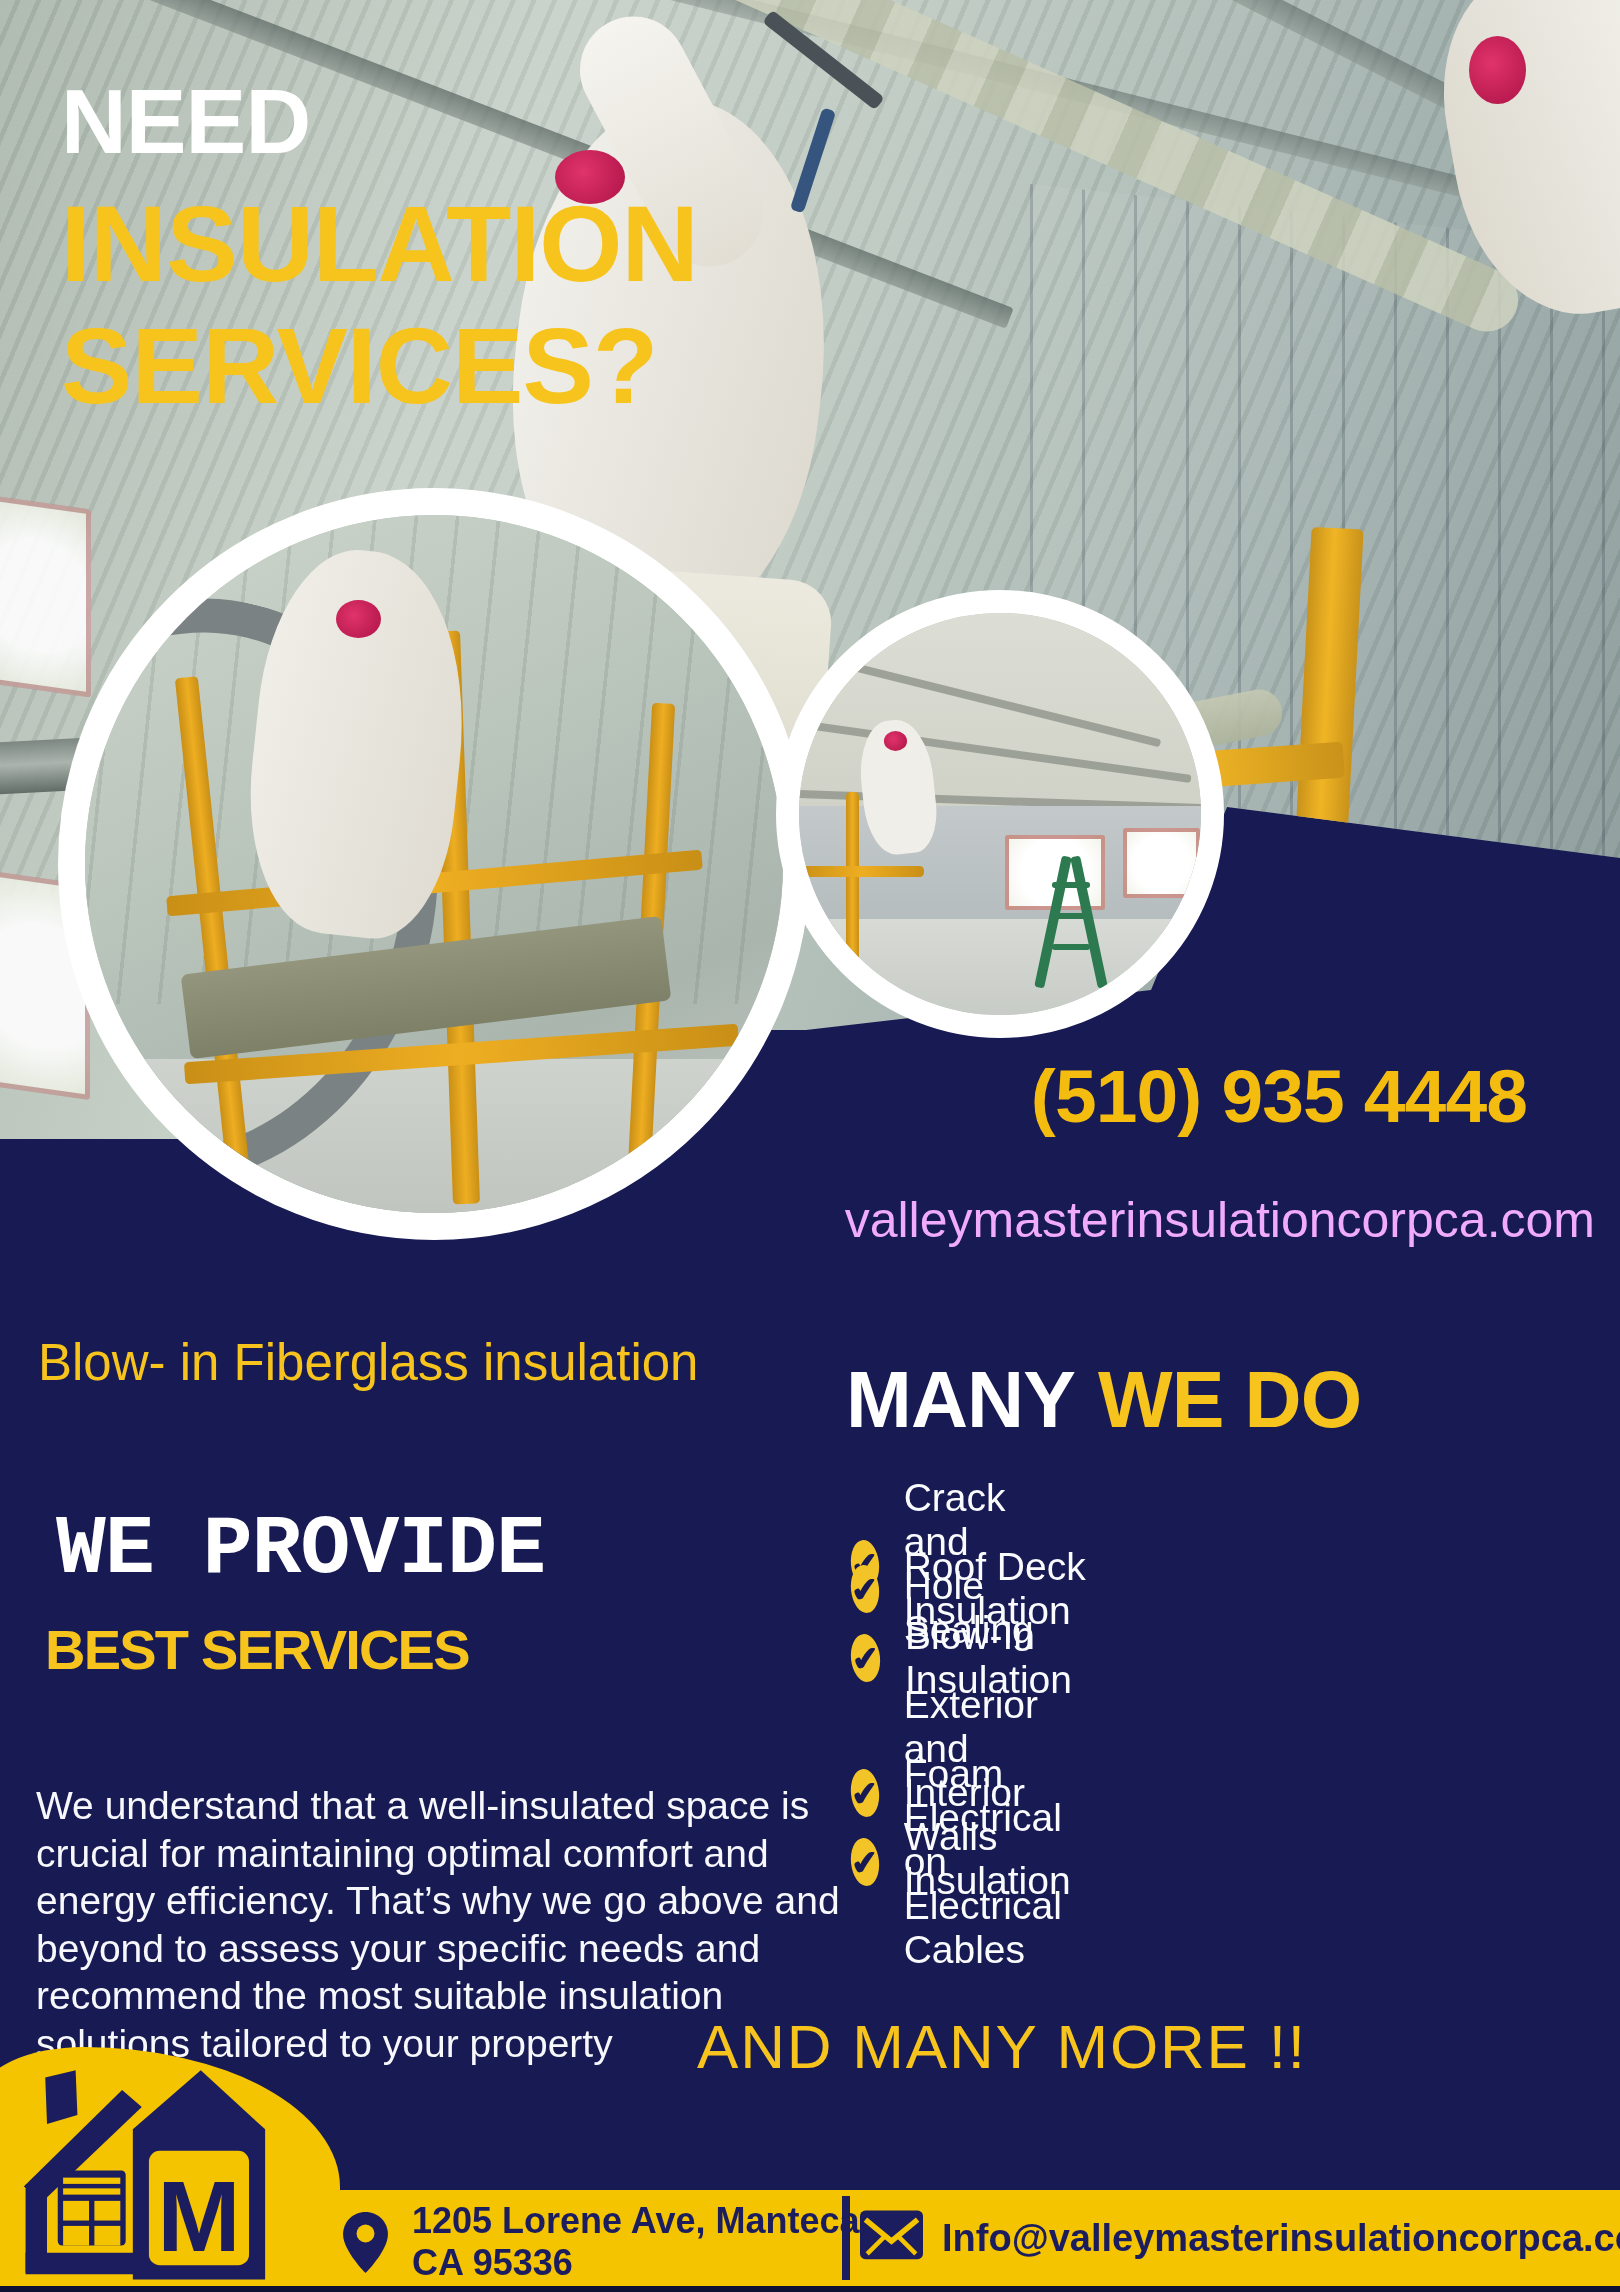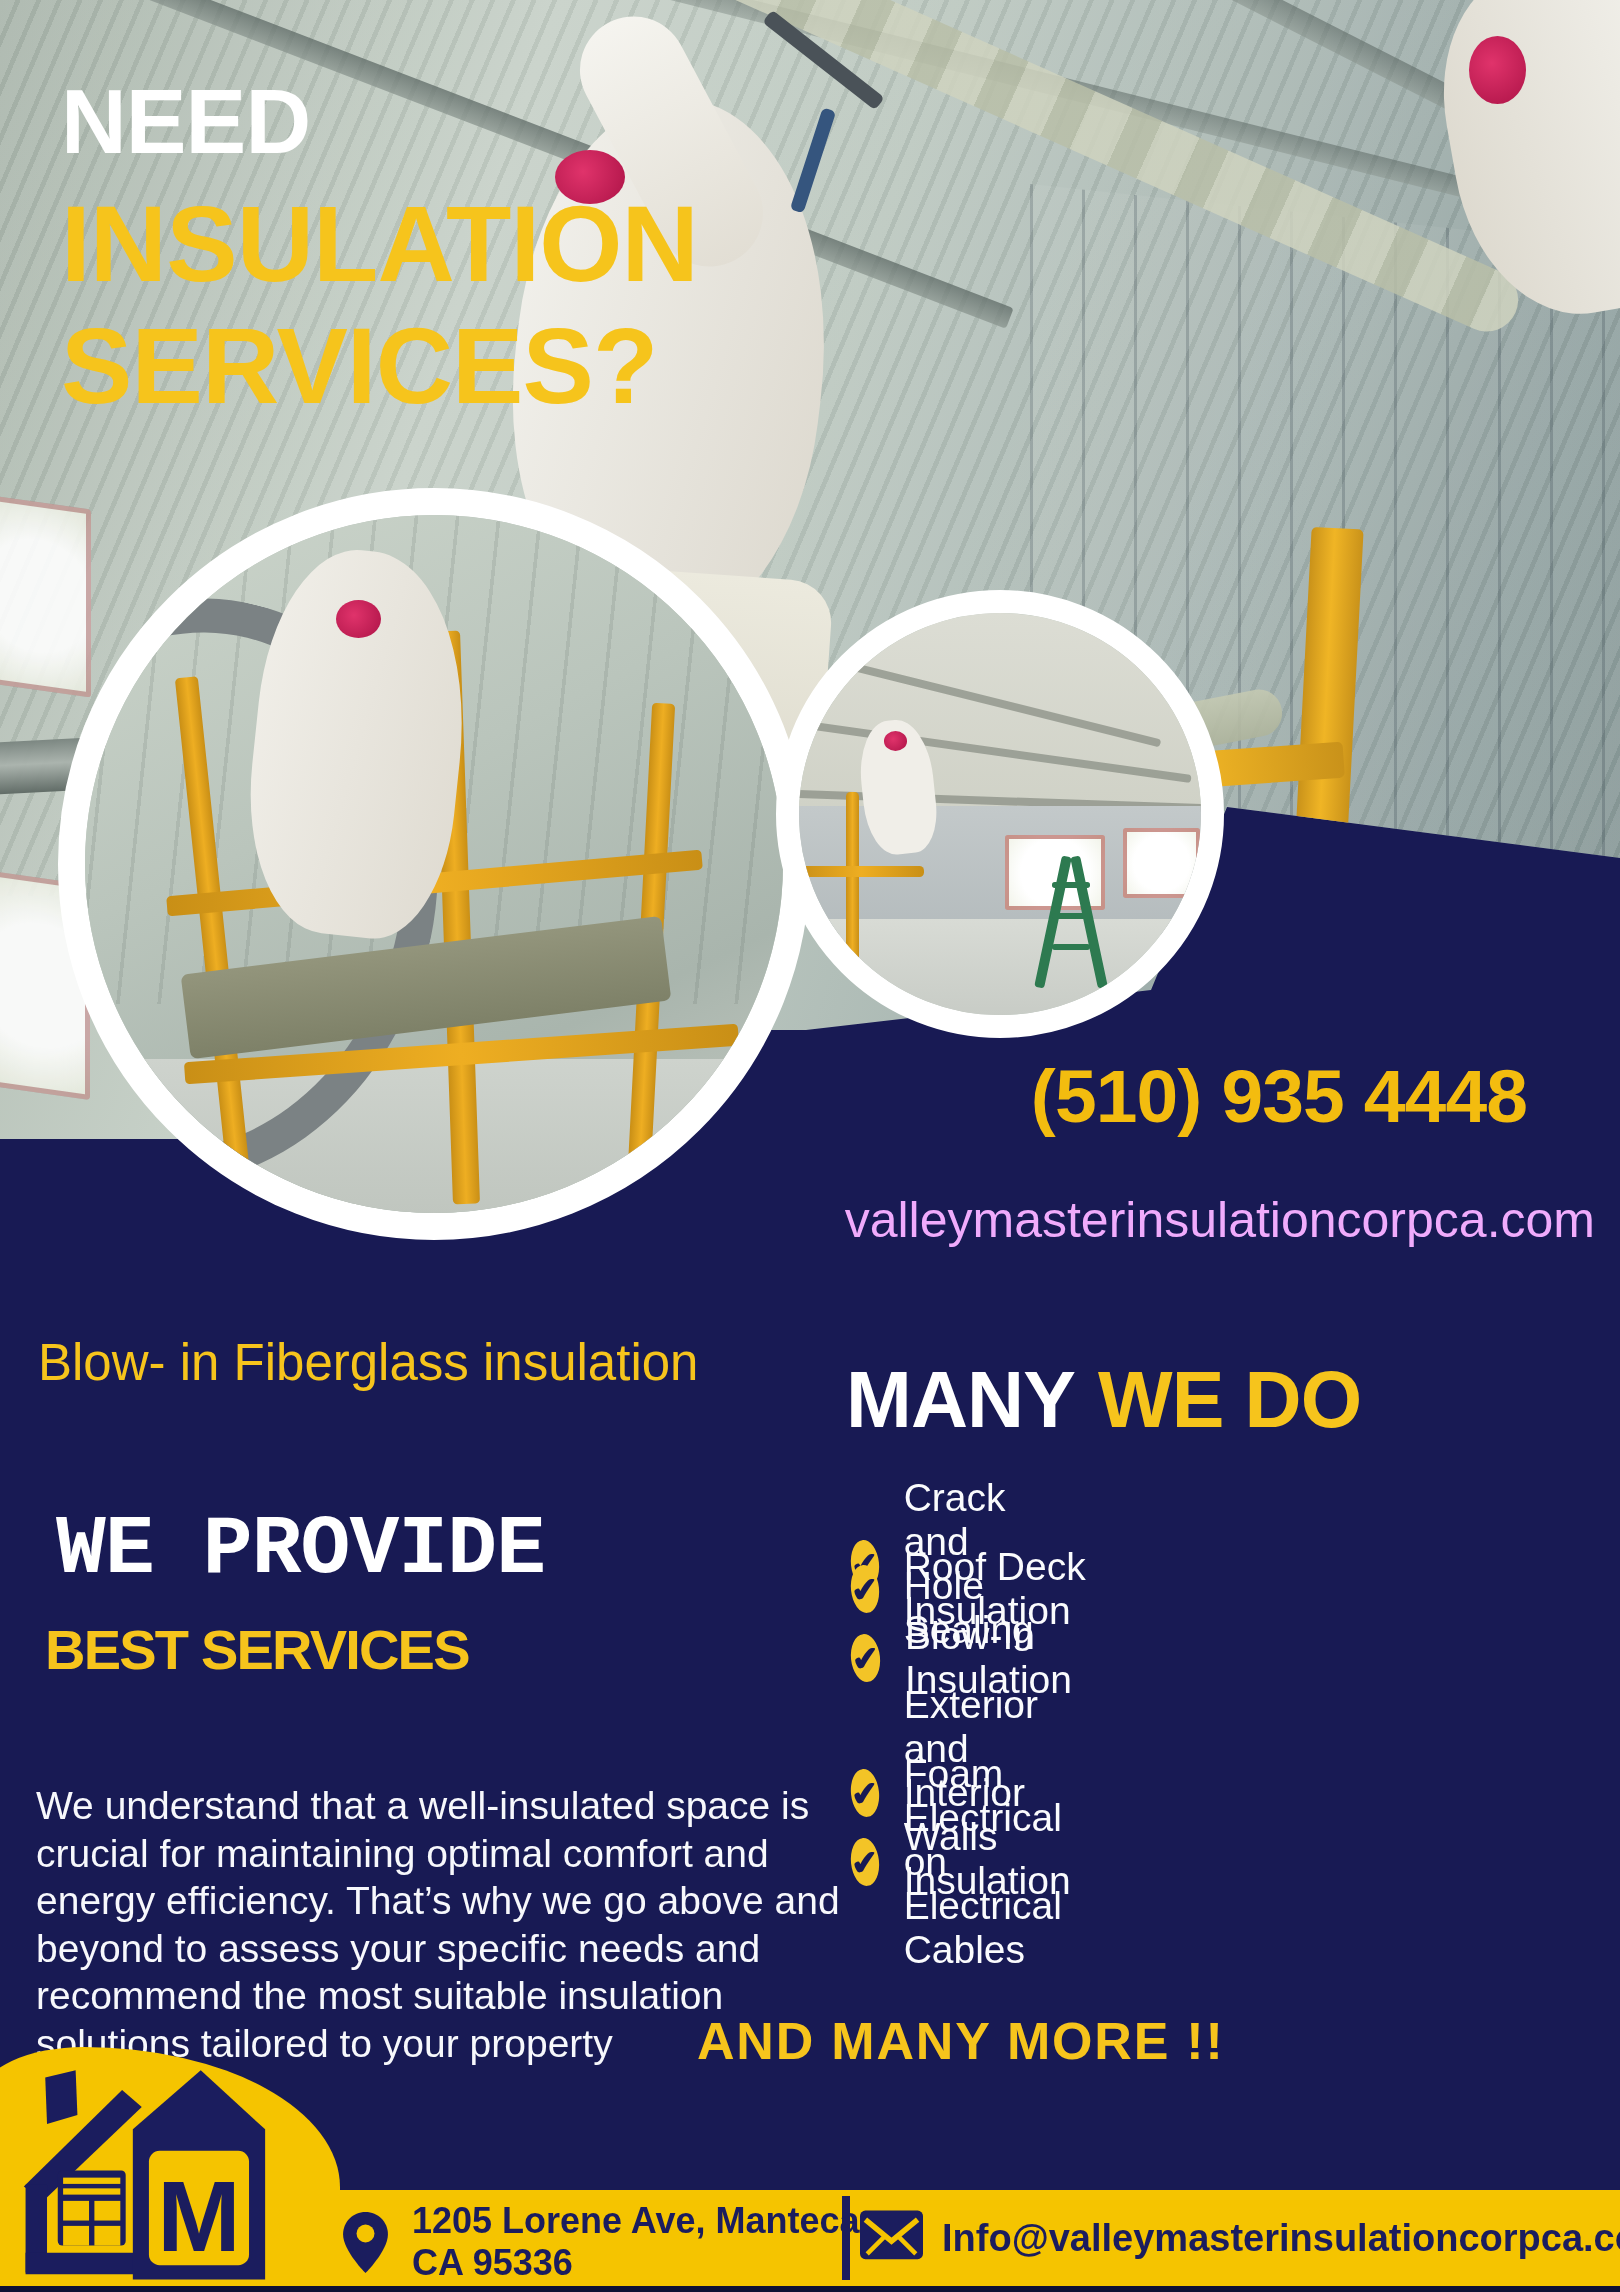--- a/index.html
+++ b/index.html
@@ -126,21 +126,21 @@
   .svc:nth-of-type(1){top:1476px;}
   .svc:nth-of-type(2){top:1545px;}
   .svc:nth-of-type(3){top:1614px;}
   .svc:nth-of-type(4){top:1683px;}
   .svc:nth-of-type(5){top:1752px;}
   .check{width:48px;height:48px;background:#f3c427;border-radius:50%;color:#181a54;
     font-size:33px;font-weight:900;display:flex;align-items:center;justify-content:center;transform:rotate(-6deg);}
   .svc-label{margin-left:25px;font-size:39px;color:#fafbfd;font-weight:400;}
 
   
-  #andmanymore{left:697px;top:2011px;font-size:52px;font-weight:700;color:#f6c41c;letter-spacing:1.8px;}
+  #andmanymore{left:697px;top:2011px;font-size:62px;font-weight:400;color:#f6c41c;letter-spacing:1.8px;}
   #dome{left:-18px;top:2047px;width:358px;height:147px;background:#f5c400;
     border-top-left-radius:107px 50px;border-top-right-radius:269px 147px;}
   #bottom-bar{left:0;top:2190px;width:1620px;height:96px;background:#f5c400;}
   #bottom-strip{left:0;top:2286px;width:1620px;height:7.2px;background:#0e1034;}
   #logo{left:18px;top:2065px;}
   #pin{left:343px;top:2212px;}
   #divider{left:842px;top:2196px;width:8px;height:84px;background:#1b1d5e;}
   #envelope{left:860px;top:2207px;}
   #address{left:412px;top:2200px;font-size:36px;font-weight:700;color:#1b1d5e;line-height:1.18;}
   #email{left:942px;top:2217px;font-size:38px;font-weight:700;color:#1b1d5e;}

